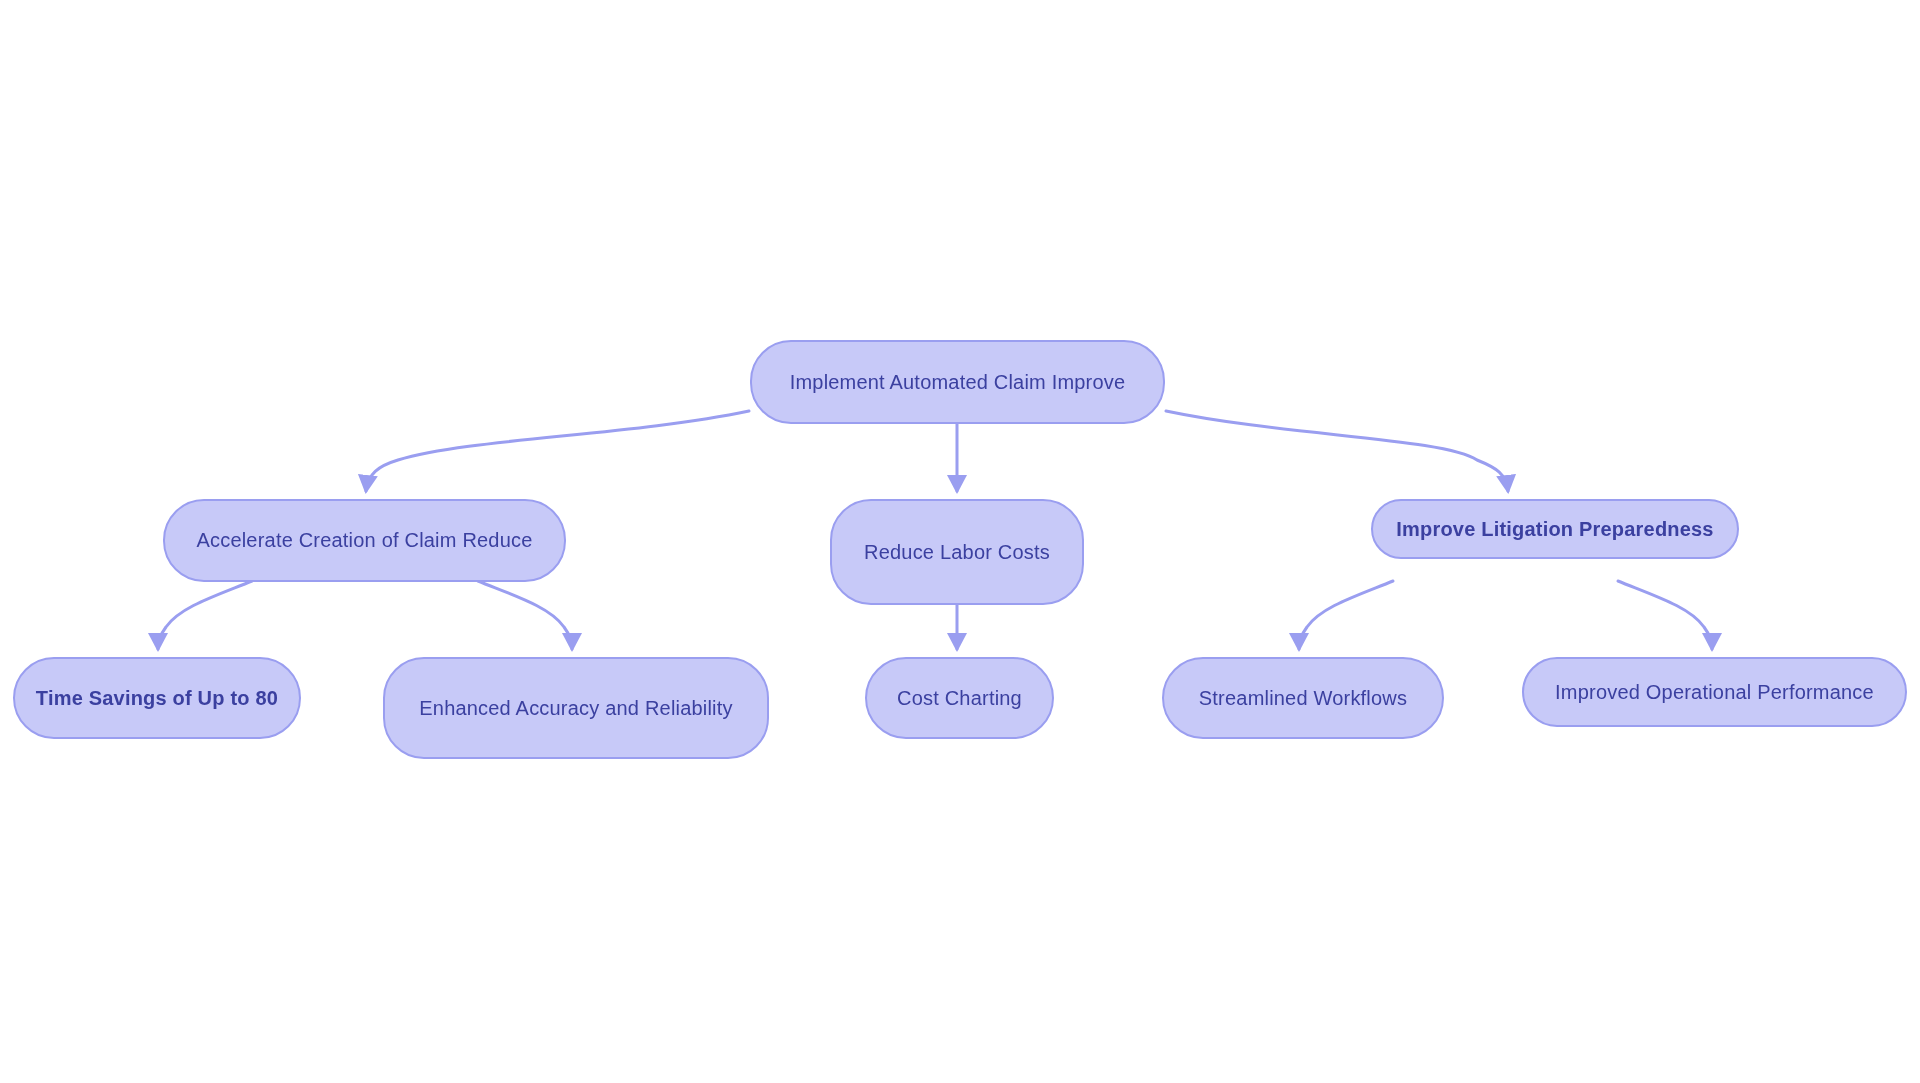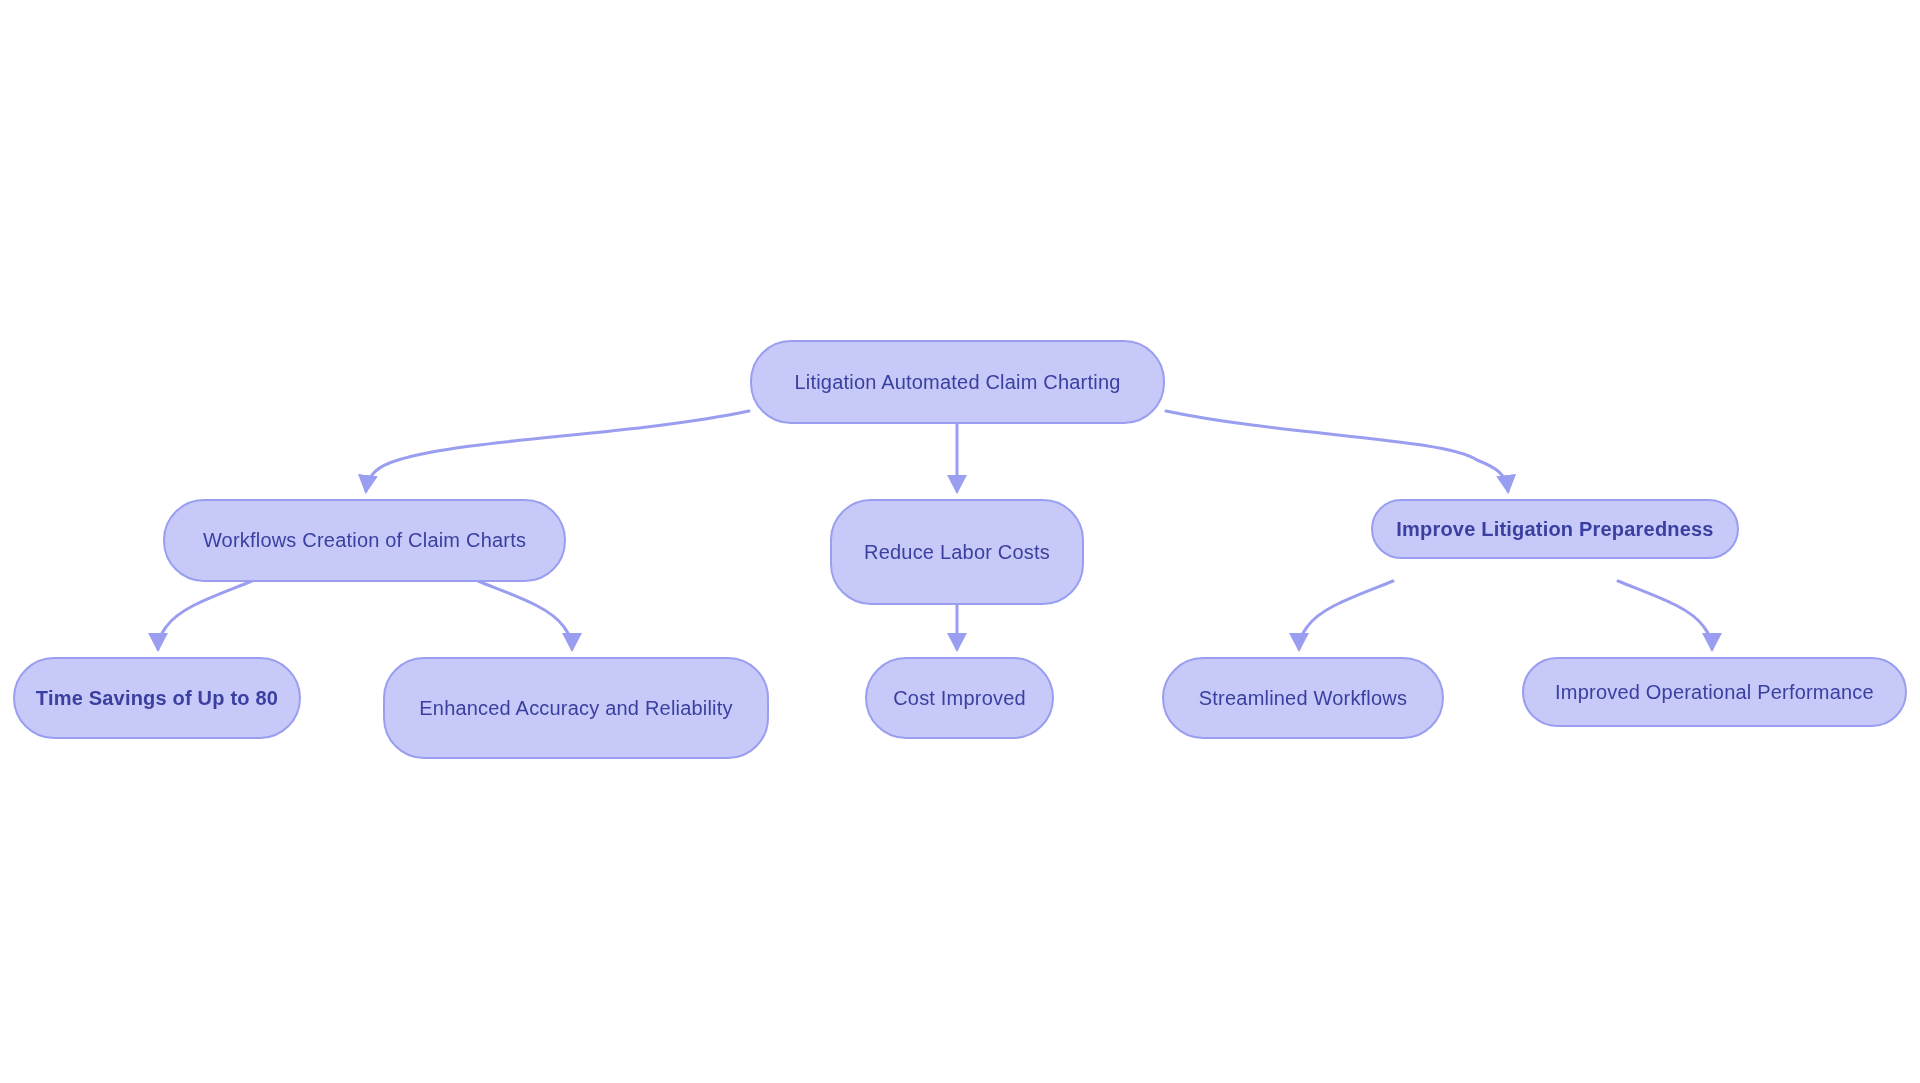--- a/index.html
+++ b/index.html
@@ -71,45 +71,45 @@
     <path class="edge" d="M 957 424 L 957 491" marker-end="url(#arrowhead)"></path>
     <path class="edge" d="M 1166 411 C 1285 436, 1445 438, 1477 460 C 1497 468, 1506 474, 1508 491" marker-end="url(#arrowhead)"></path>
     <path class="edge" d="M 252 581 C 215 596, 180 607, 166 627 C 160 635, 158 642, 158 649" marker-end="url(#arrowhead)"></path>
     <path class="edge" d="M 478 581 C 515 596, 550 607, 564 627 C 570 635, 572 642, 572 649" marker-end="url(#arrowhead)"></path>
     <path class="edge" d="M 957 582 L 957 649" marker-end="url(#arrowhead)"></path>
     <path class="edge" d="M 1393 581 C 1356 596, 1321 607, 1307 627 C 1301 635, 1299 642, 1299 649" marker-end="url(#arrowhead)"></path>
     <path class="edge" d="M 1618 581 C 1655 596, 1690 607, 1704 627 C 1710 635, 1712 642, 1712 649" marker-end="url(#arrowhead)"></path>
   </svg>
 
   <div class="node n-root">
-    <span>Litigation Automated Claim Charting</span>
+    <span>Implement Automated Claim Improve</span>
   </div>
 
   <div class="node n-accelerate">
-    <span>Workflows Creation of Claim Charts</span>
+    <span>Accelerate Creation of Claim Reduce</span>
   </div>
 
   <div class="node n-reduce">
     <span>Reduce Labor Costs</span>
   </div>
 
   <div class="node n-litigation">
     <span>Improve Litigation Preparedness</span>
   </div>
 
   <div class="node n-time">
     <span>Time Savings of Up to 80</span>
   </div>
 
   <div class="node n-accuracy">
     <span>Enhanced Accuracy and Reliability</span>
   </div>
 
   <div class="node n-cost">
-    <span>Cost Improved</span>
+    <span>Cost Charting</span>
   </div>
 
   <div class="node n-workflows">
     <span>Streamlined Workflows</span>
   </div>
 
   <div class="node n-operational">
     <span>Improved Operational Performance</span>
   </div>
 

